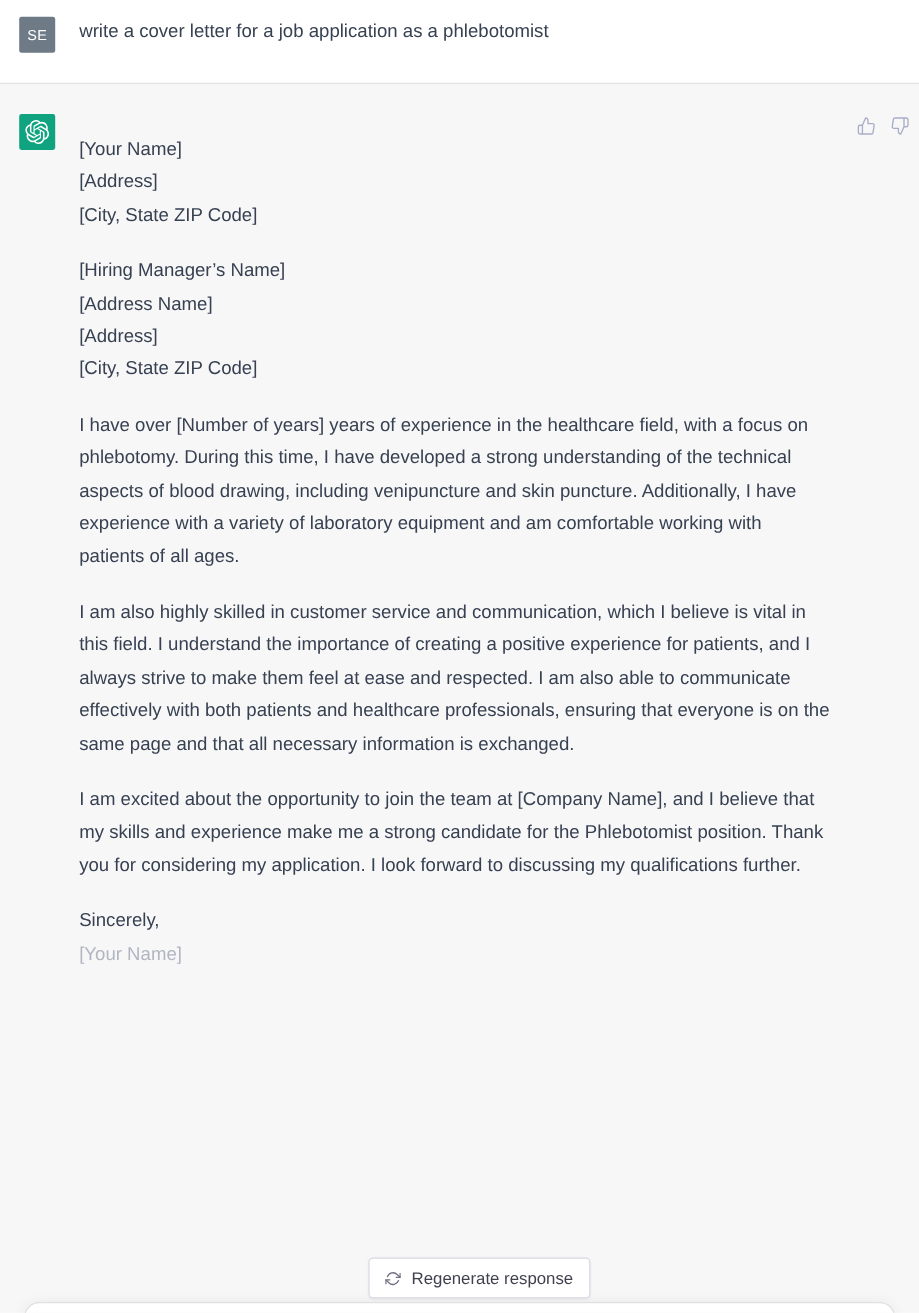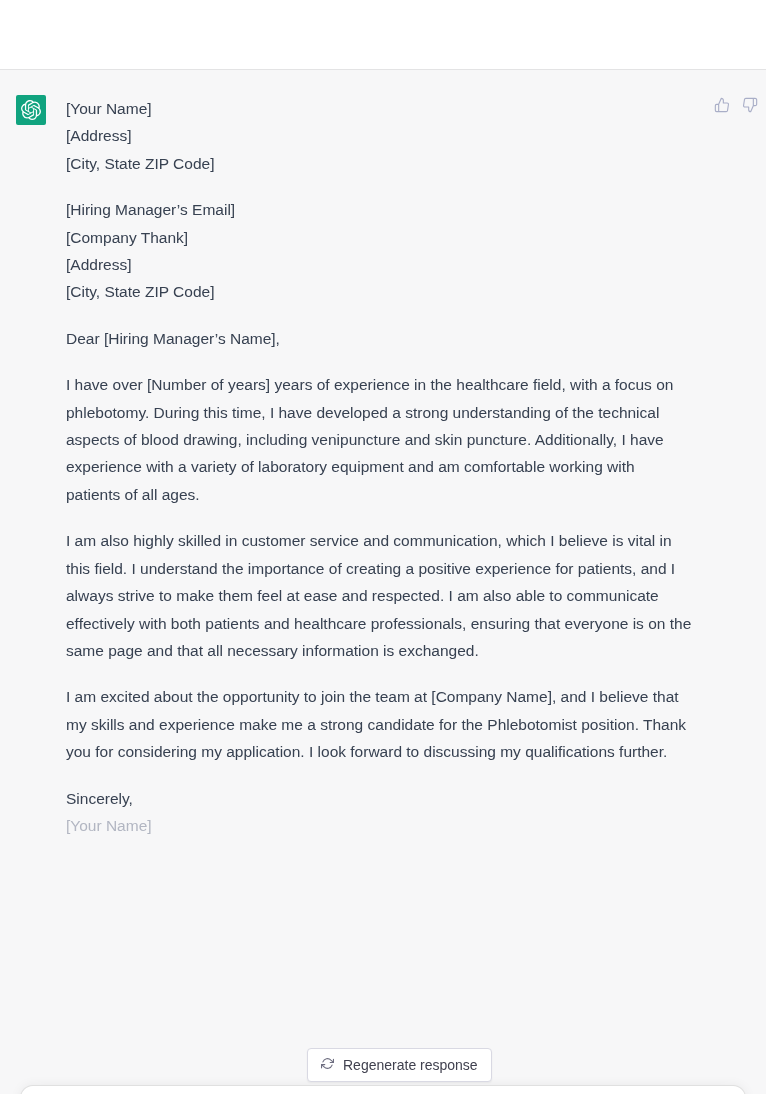--- a/index.html
+++ b/index.html
@@ -57,21 +57,21 @@
     display: flex; align-items: center; justify-content: center;
   }
   .logo svg { width: 20px; height: 20px; fill: #ffffff; }
 
   .content {
     width: 640px;
     font-size: 15.5px;
     line-height: 27.4px;
     color: #374151;
   }
-  .content p { margin: 0 0 19px 0; }
+  .content p { margin: 16px 0 19px 0; }
   .content p:last-child { margin-bottom: 0; }
   .line { display: block; }
   .sig { color: #b2b6c2; }
 
   .actions {
     margin-left: auto;
     display: flex;
     gap: 11px;
     padding-top: 2px;
     color: #a9aec7;
@@ -89,21 +89,21 @@
     left: 0; right: 0;
     top: 1058px; height: 36px;
     background: linear-gradient(180deg, rgba(247,247,248,0), #f7f7f8 80%);
     pointer-events: none;
     z-index: 4;
   }
   .regenerate {
     position: absolute;
     left: 307px; top: 1048px;
     z-index: 6;
-    display: flex; align-items: flex-start; gap: 9px;
+    display: flex; align-items: center; gap: 9px;
     background: #ffffff;
     border: 1px solid #d9d9e3;
     border-radius: 4px;
     padding: 8px 13px;
     font-family: inherit;
     font-size: 14px;
     color: #40414f;
     cursor: pointer;
     box-shadow: 0 1px 2px rgba(0,0,0,0.05);
   }
@@ -119,42 +119,45 @@
     border: 1px solid rgba(0,0,0,0.12);
     border-radius: 13px;
     box-shadow: 0 0 12px rgba(0,0,0,0.06);
   }
 </style>
 </head>
 <body>
 
 <div class="page">
 
+  <div class="user-row">
+    <div class="avatar">SE</div>
+    <div class="user-text">write a cover letter for a job application as a phlebotomist</div>
+  </div>
 
   <div class="assistant-section">
     <div class="message-inner">
       <div class="logo">
         <svg viewBox="0 0 24 24" aria-hidden="true">
             <path d="M22.2819 9.8211a5.9847 5.9847 0 0 0-.5157-4.9108 6.0462 6.0462 0 0 0-6.5098-2.9A6.0651 6.0651 0 0 0 4.9807 4.1818a5.9847 5.9847 0 0 0-3.9977 2.9 6.0462 6.0462 0 0 0 .7427 7.0966 5.98 5.98 0 0 0 .511 4.9107 6.051 6.051 0 0 0 6.5146 2.9001A5.9847 5.9847 0 0 0 13.2599 24a6.0557 6.0557 0 0 0 5.7718-4.2058 5.9894 5.9894 0 0 0 3.9977-2.9001 6.0557 6.0557 0 0 0-.7475-7.073zm-9.022 12.6081a4.4755 4.4755 0 0 1-2.8764-1.0408l.1419-.0804 4.7783-2.7582a.7948.7948 0 0 0 .3927-.6813v-6.7369l2.02 1.1686a.071.071 0 0 1 .038.052v5.5826a4.504 4.504 0 0 1-4.4945 4.4944zm-9.6607-4.1254a4.4708 4.4708 0 0 1-.5346-3.0137l.142.0852 4.783 2.7582a.7712.7712 0 0 0 .7806 0l5.8428-3.3685v2.3324a.0804.0804 0 0 1-.0332.0615L9.74 19.9502a4.4992 4.4992 0 0 1-6.1408-1.6464zM2.3408 7.8956a4.485 4.485 0 0 1 2.3655-1.9728V11.6a.7664.7664 0 0 0 .3879.6765l5.8144 3.3543-2.0201 1.1685a.0757.0757 0 0 1-.071 0l-4.8303-2.7865A4.504 4.504 0 0 1 2.3408 7.8956zm16.5963 3.8558L13.1038 8.364 15.1192 7.2a.0757.0757 0 0 1 .071 0l4.8303 2.7913a4.4944 4.4944 0 0 1-.6765 8.1042v-5.6772a.79.79 0 0 0-.4069-.6765zm2.0107-3.0231l-.142-.0852-4.7735-2.7818a.7759.7759 0 0 0-.7854 0L9.409 9.2297V6.8974a.0662.0662 0 0 1 .0284-.0615l4.8303-2.7866a4.4992 4.4992 0 0 1 6.6802 4.66zM8.3065 12.863l-2.02-1.1638a.0804.0804 0 0 1-.038-.0567V6.0742a4.4992 4.4992 0 0 1 7.3757-3.4537l-.142.0805L8.704 5.459a.7948.7948 0 0 0-.3927.6813zm1.0976-2.3654l2.602-1.4998 2.6069 1.4998v2.9994l-2.5974 1.4997-2.6067-1.4997z"></path>
           </svg>
       </div>
 
       <div class="content">
         <p>
           <span class="line">[Your Name]</span>
           <span class="line">[Address]</span>
           <span class="line">[City, State ZIP Code]</span>
         </p>
         <p>
-          <span class="line">[Hiring Manager’s Email]</span>
-          <span class="line">[Company Thank]</span>
+          <span class="line">[Hiring Manager’s Name]</span>
+          <span class="line">[Address Name]</span>
           <span class="line">[Address]</span>
           <span class="line">[City, State ZIP Code]</span>
         </p>
-        <p>Dear [Hiring Manager’s Name],</p>
         <p>I have over [Number of years] years of experience in the healthcare field, with a focus on phlebotomy. During this time, I have developed a strong understanding of the technical aspects of blood drawing, including venipuncture and skin puncture. Additionally, I have experience with a variety of laboratory equipment and am comfortable working with patients of all ages.</p>
         <p>I am also highly skilled in customer service and communication, which I believe is vital in this field. I understand the importance of creating a positive experience for patients, and I always strive to make them feel at ease and respected. I am also able to communicate effectively with both patients and healthcare professionals, ensuring that everyone is on the same page and that all necessary information is exchanged.</p>
         <p>I am excited about the opportunity to join the team at [Company Name], and I believe that my skills and experience make me a strong candidate for the Phlebotomist position. Thank you for considering my application. I look forward to discussing my qualifications further.</p>
         <p>
           <span class="line">Sincerely,</span>
           <span class="line sig">[Your Name]</span>
         </p>
       </div>
 
       <div class="actions">

